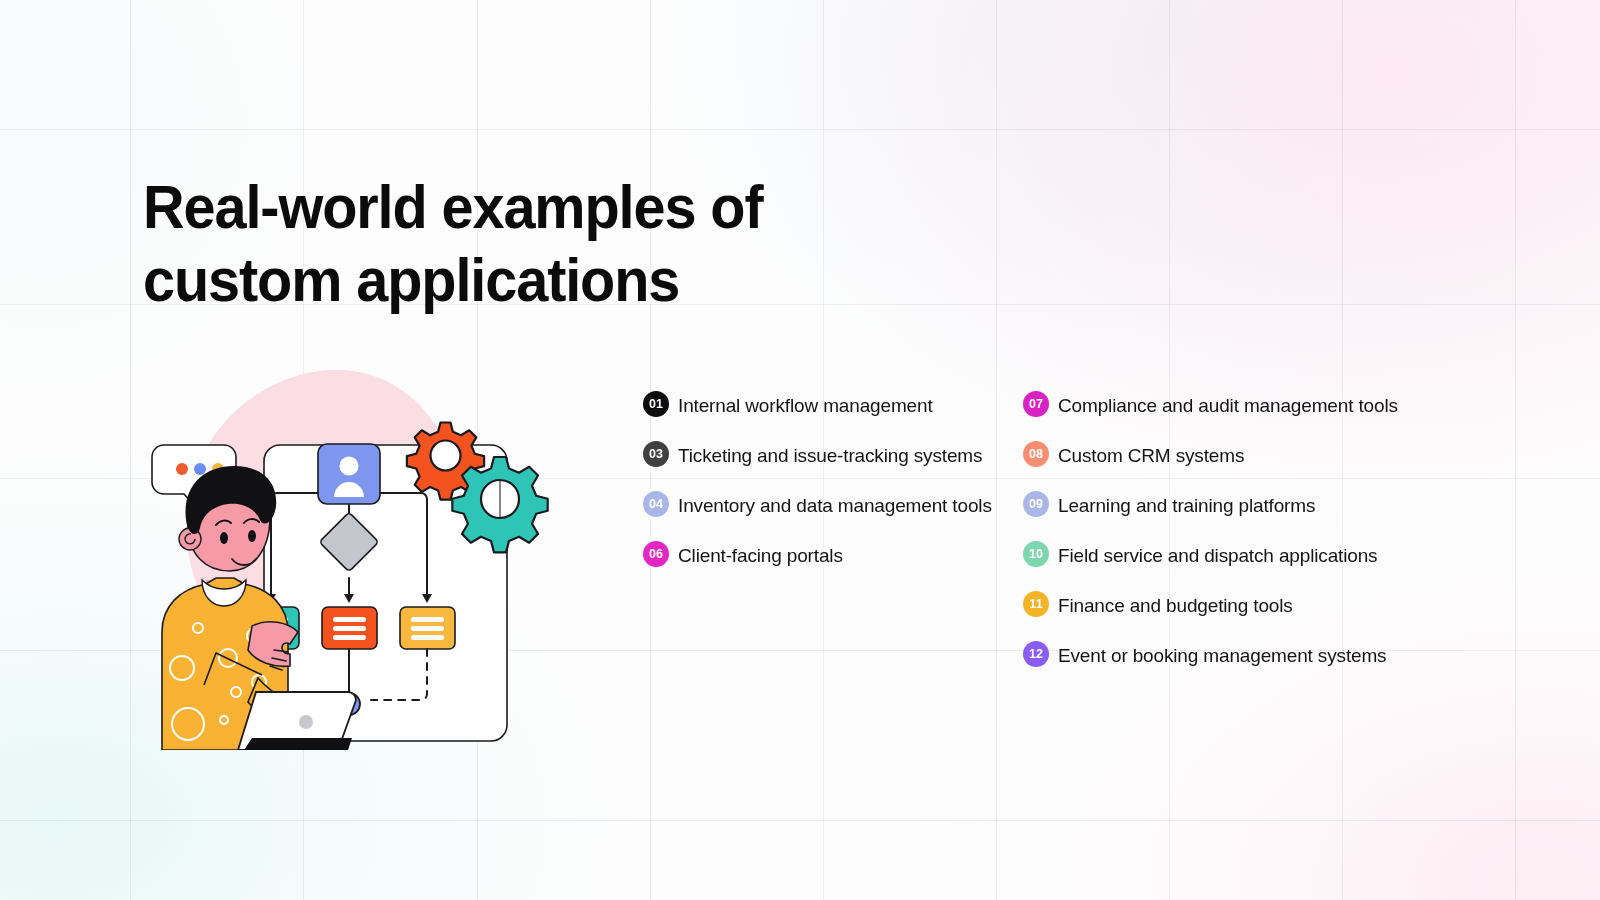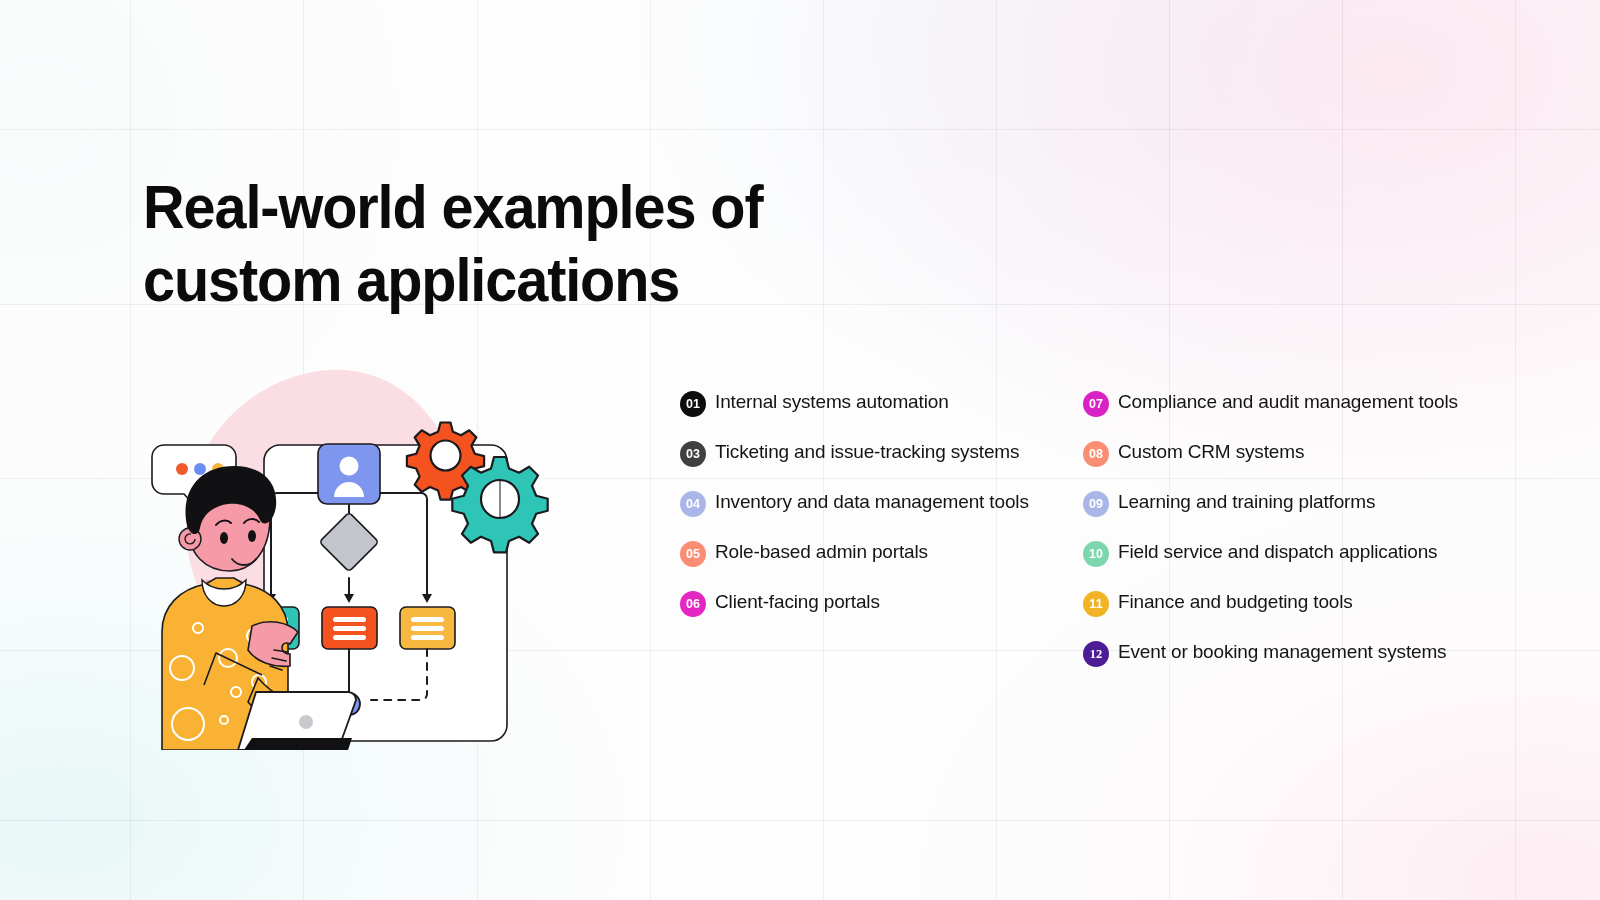--- a/index.html
+++ b/index.html
@@ -45,22 +45,22 @@
     color:#0b0b0c;
     transform:scaleX(.93);
     transform-origin:left top;
   }
   .heading .ln{display:block;white-space:nowrap;}
 
   
   .lists{position:absolute;left:643px;top:391px;width:860px;}
   .col{position:absolute;top:0;}
   .col.left{left:0;}
-  .col.right{left:403px;}
-  .row{display:flex;align-items:flex-start;height:26px;margin-bottom:24px;margin-left:37px;}
+  .col.right{left:380px;}
+  .row{display:flex;align-items:flex-end;height:26px;margin-bottom:24px;}
   .row:last-child{margin-bottom:0;}
   .badge{
     flex:0 0 auto;width:26px;height:26px;border-radius:50%;
     display:flex;align-items:center;justify-content:center;
     font-size:12.5px;font-weight:700;color:#ffffff;
     letter-spacing:.1px;
     font-family:"Liberation Sans",sans-serif;
   }
   .rowtext{
     margin-left:9px;
@@ -232,35 +232,31 @@
         </g>
       </g>
     </svg>
   </div>
 
   <div class="lists">
 
     <div class="col left">
       <div class="row">
         <span class="badge" style="background: rgb(13, 13, 15);">01</span>
-        <span class="rowtext">Internal systems automation</span>
+        <span class="rowtext">Internal workflow management</span>
       </div>
       <div class="row">
         <span class="badge" style="background: #404040;">03</span>
         <span class="rowtext">Ticketing and issue-tracking systems</span>
       </div>
       <div class="row">
         <span class="badge" style="background: rgb(170, 182, 232);">04</span>
         <span class="rowtext">Inventory and data management tools</span>
       </div>
       <div class="row">
-        <span class="badge" style="background: rgb(249, 142, 117);">05</span>
-        <span class="rowtext">Role-based admin portals</span>
-      </div>
-      <div class="row">
         <span class="badge" style="background: rgb(228, 38, 194);">06</span>
         <span class="rowtext">Client-facing portals</span>
       </div>
     </div>
 
     <div class="col right">
       <div class="row">
         <span class="badge" style="background: rgb(216, 34, 196);">07</span>
         <span class="rowtext">Compliance and audit management tools</span>
       </div>
@@ -274,20 +270,20 @@
       </div>
       <div class="row">
         <span class="badge" style="background: rgb(126, 214, 174);">10</span>
         <span class="rowtext">Field service and dispatch applications</span>
       </div>
       <div class="row">
         <span class="badge" style="background: rgb(242, 179, 38);">11</span>
         <span class="rowtext">Finance and budgeting tools</span>
       </div>
       <div class="row">
-        <span class="badge" style="background: #4c1d95; font-family: Liberation Serif, serif;">12</span>
+        <span class="badge" style="background: #8b5cf6;">12</span>
         <span class="rowtext">Event or booking management systems</span>
       </div>
     </div>
 
   </div>
 
 </div>
 
 </body></html>

